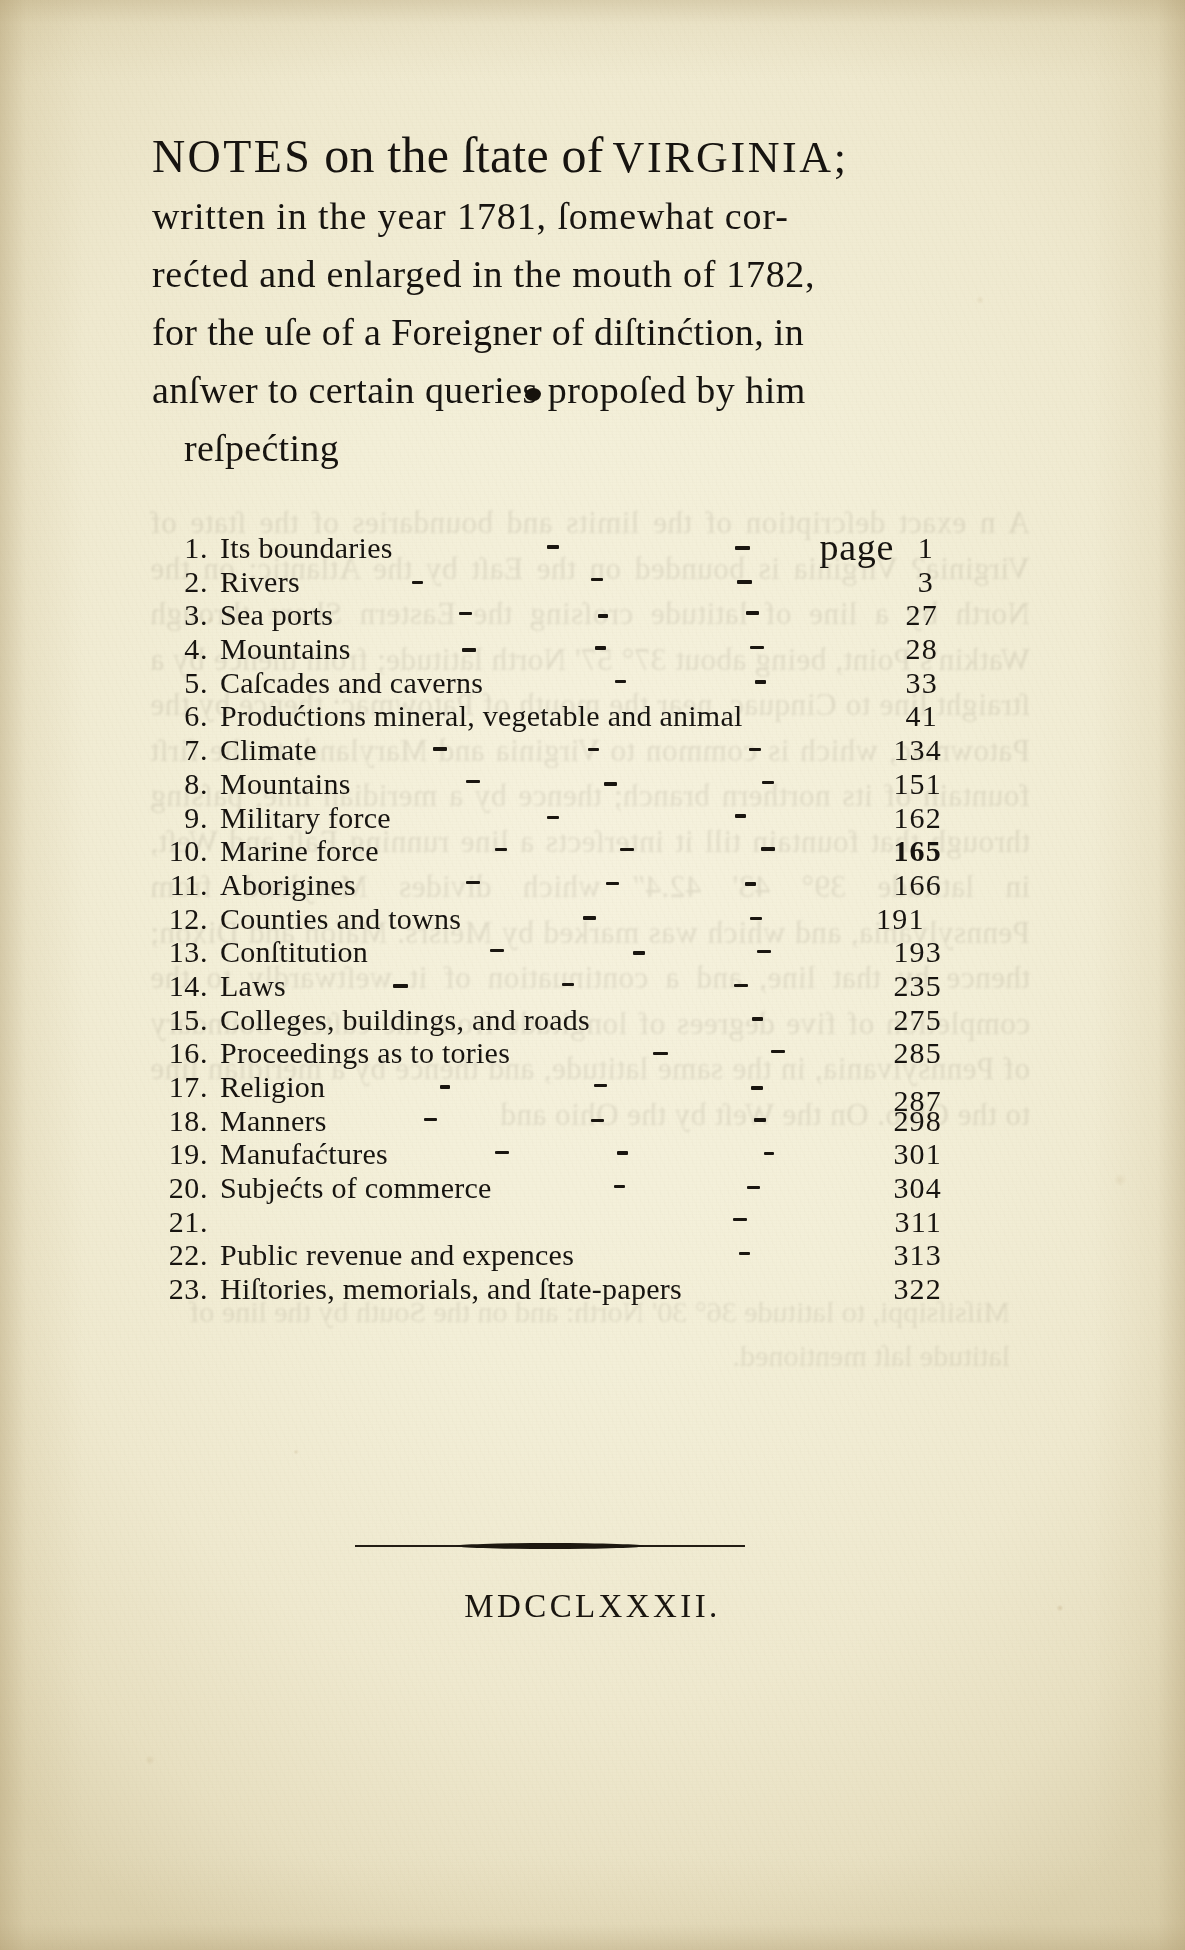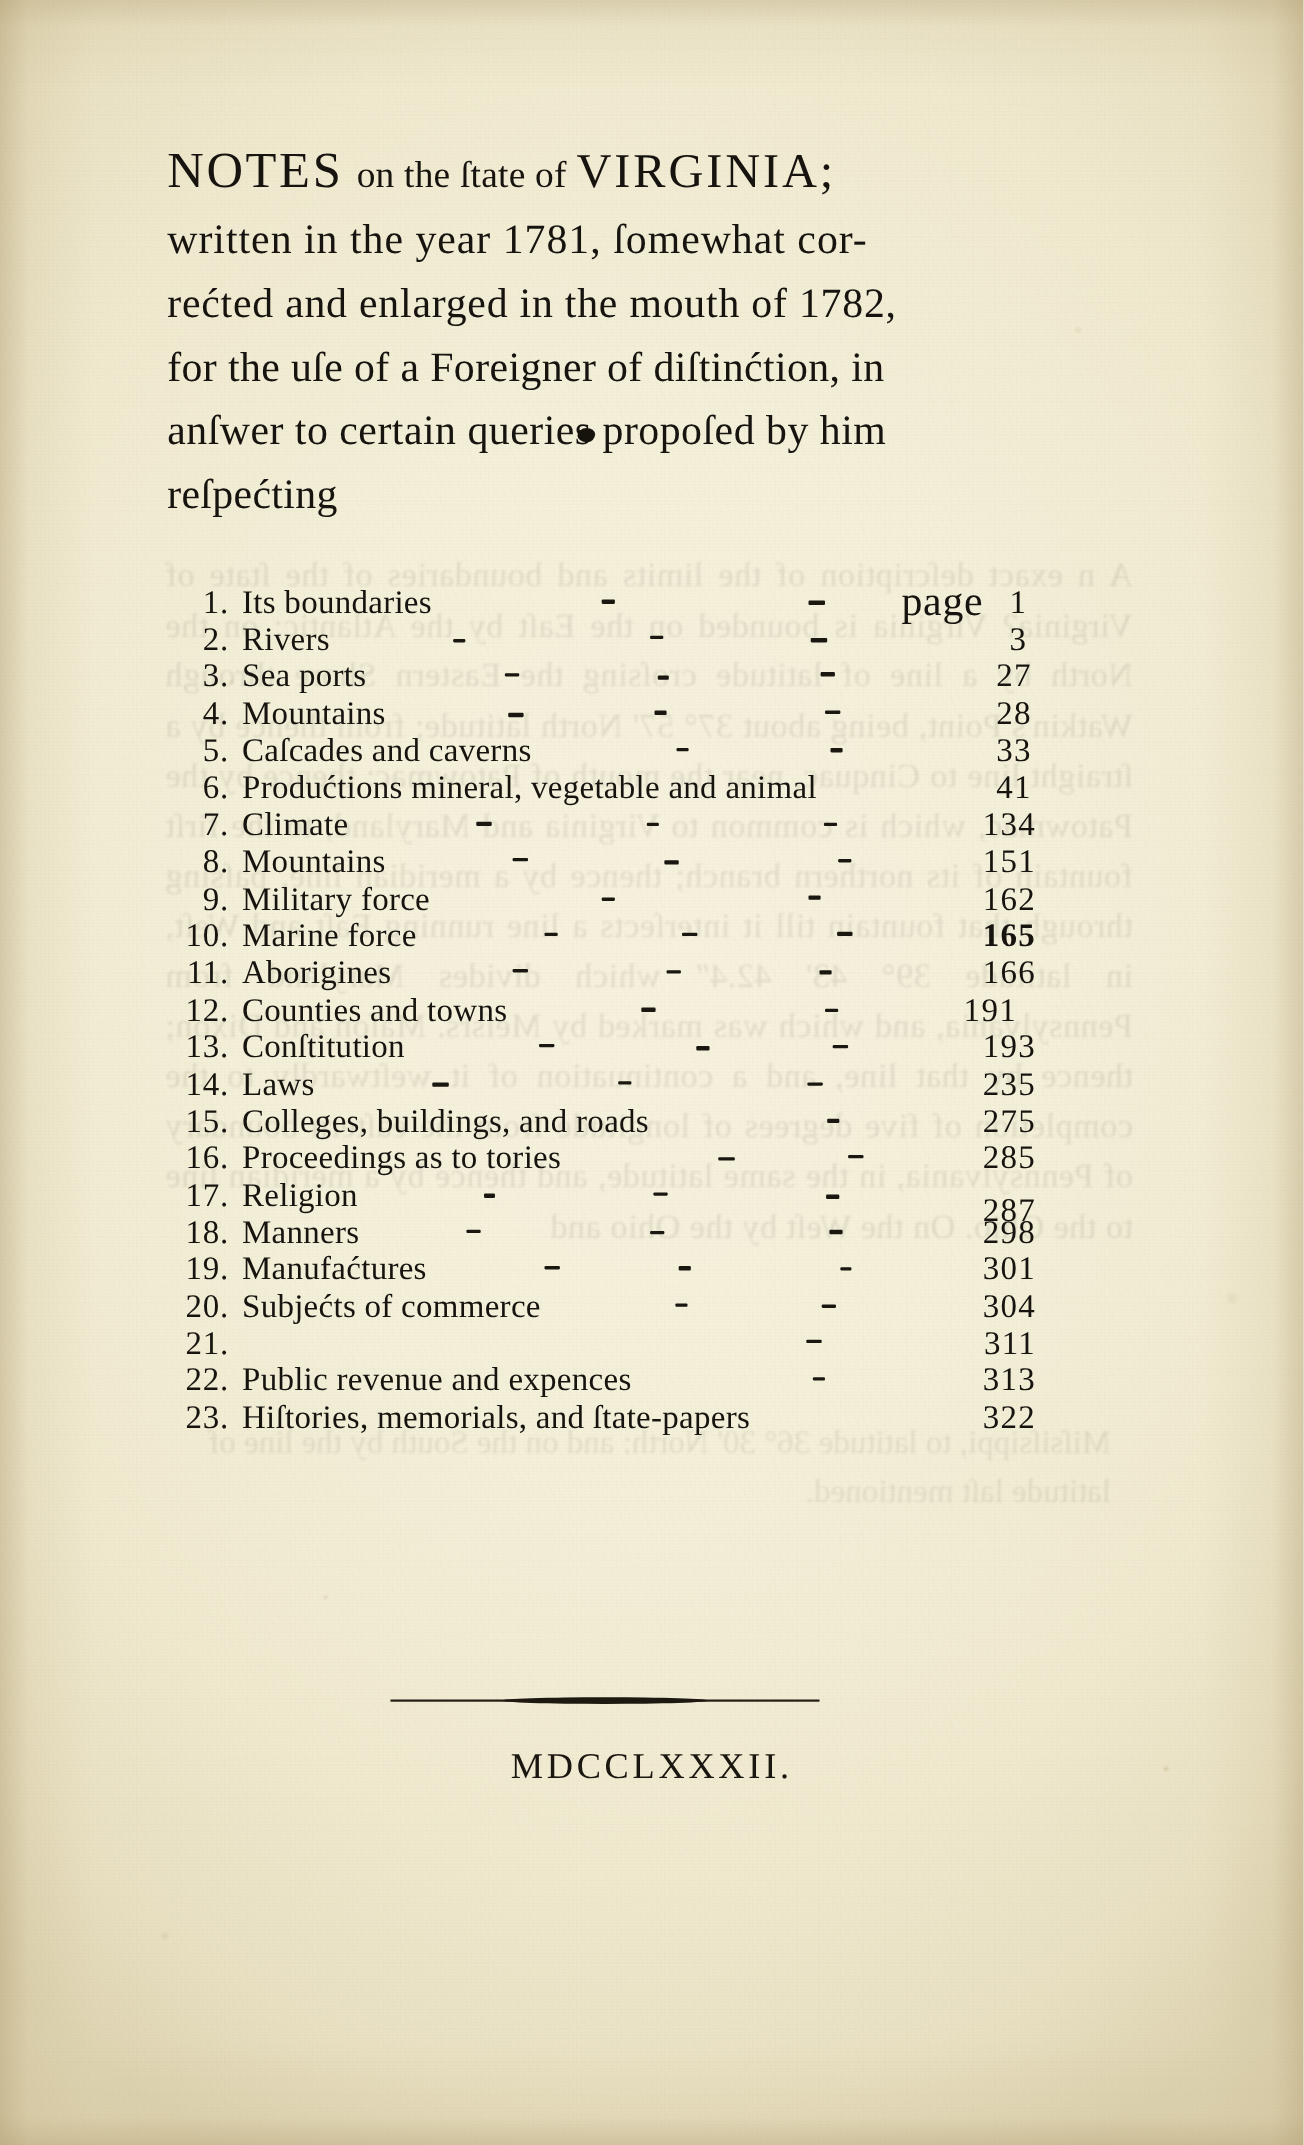--- a/index.html
+++ b/index.html
@@ -124,21 +124,21 @@
   .head-line {
     font-size: 38px;
     line-height: 58px;
     letter-spacing: 0.2px;
     white-space: nowrap;
   }
   .hl2 { letter-spacing: 0.9px; }
   .hl3 { letter-spacing: 0.7px; }
   .hl4 { letter-spacing: 0.35px; }
   .hl5 { letter-spacing: 0.45px; }
-  .hl6 { letter-spacing: 0.3px; }
+  .hl6 { letter-spacing: 0.3px; margin-left: 32px; }
 
   .inkblot {
     display: inline-block;
     position: relative;
     width: 0;
     height: 0;
     vertical-align: baseline;
   }
   .inkblot::after {
     content: "";
@@ -261,21 +261,21 @@
   <div class="foxing"></div>
 
   <div class="showthrough">A n exact deſcription of the limits and boundaries of the ſtate of Virginia? Virginia is bounded on the Eaſt by the Atlantic: on the North by a line of latitude croſsing the Eastern Shore through Watkin's Point, being about 37° 57' North latitude; from thence by a ſtraight line to Cinquac, near the mouth of Patowmac; thence by the Patowmac, which is common to Virginia and Maryland, to the firſt fountain of its northern branch; thence by a meridian line, paſsing through that fountain till it interſects a line running Eaſt and Weſt, in latitude 39° 43' 42.4″ which divides Maryland from Pennsylvania, and which was marked by Meſsrs. Maſon and Dixon; thence by that line, and a continuation of it weſtwardly to the completion of five degrees of longitude from the eaſtern boundary of Pennsylvania, in the same latitude, and thence by a meridian line to the Ohio. On the Weſt by the Ohio and</div>
   <div class="showthrough2">Miſsiſsippi, to latitude 36° 30' North: and on the South by the line of latitude laſt mentioned.</div>
 
   <div class="content">
 
     <div class="headblock">
 
       <div class="title-line ink-soft">
-        <span class="t-notes">NOTES</span><span style="font-size:34px; letter-spacing:0.2px; padding:0 9px 0 12px;">on the ſtate of</span><span class="t-virginia">VIRGINIA;</span>
+        <span class="t-notes">NOTES</span><span style="font-size:50px; letter-spacing:0.2px; padding:0 9px 0 12px;">on the ſtate of</span><span class="t-virginia">VIRGINIA;</span>
       </div>
 
       <div class="head-line hl2 ink-soft">written in the year 1781, ſomewhat cor-</div>
       <div class="head-line hl3 ink-soft">rećted and enlarged in the mouth of 1782,</div>
       <div class="head-line hl4 ink-soft">for the uſe of a Foreigner of diſtinćtion, in</div>
 
       <div class="head-line hl5 ink-soft">
         <span>anſwer to certain queries</span><span class="inkblot"></span><span> propoſed by him</span>
       </div>
 

